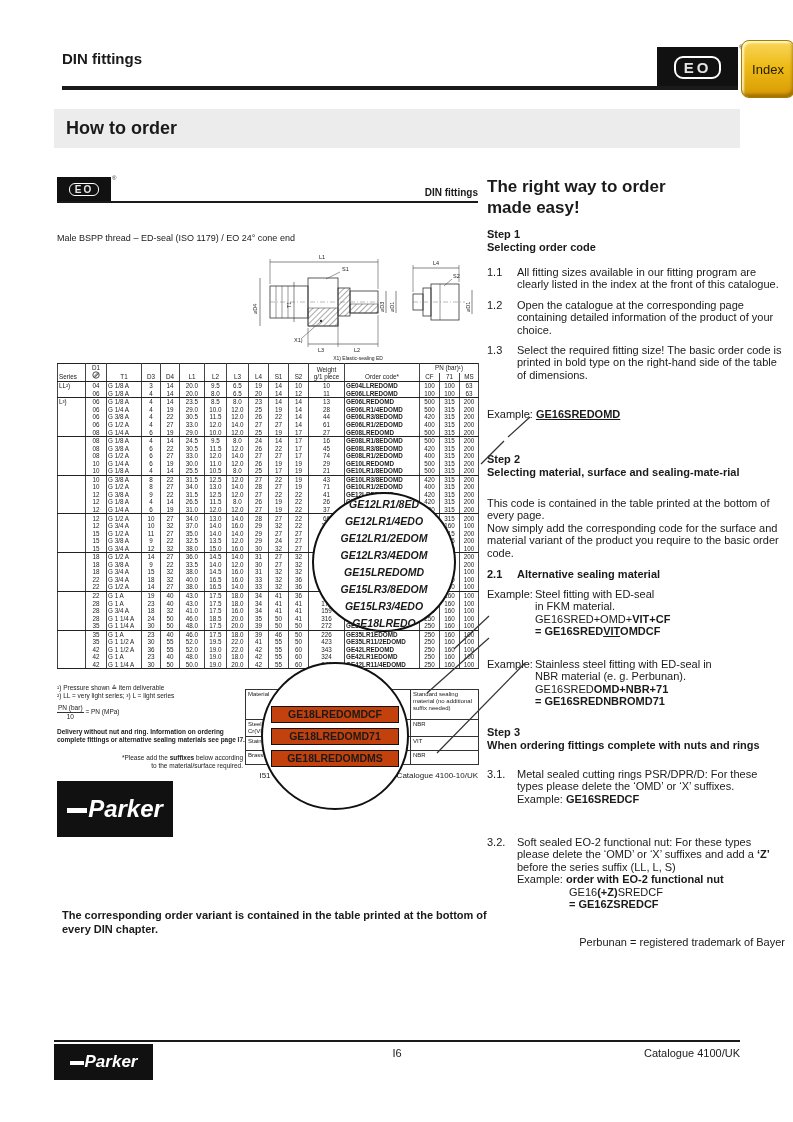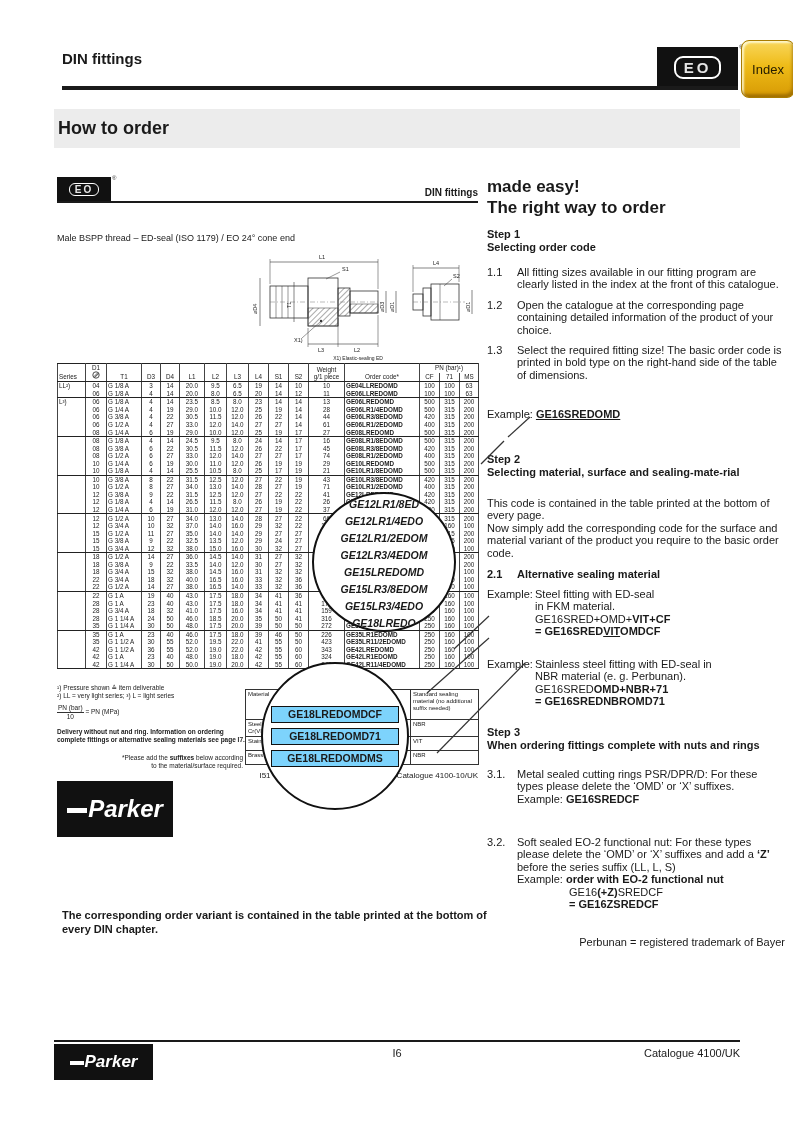--- a/index.html
+++ b/index.html
@@ -10,21 +10,21 @@
   .u{text-decoration:underline;}
 
   
   .hdr-title{left:62px;top:50px;font-size:15px;font-weight:bold;}
   .rule{background:#1a1a1a;}
   .eo-logo{background:#111;display:flex;align-items:center;justify-content:center;}
   .eo-inner{border:2px solid #fff;border-radius:9px;color:#e5e5e5;font-weight:bold;letter-spacing:3px;padding:1px 8px;}
   .eo-reg{position:absolute;font-size:6px;color:#333;}
   .index-tab{background:linear-gradient(#f9d75c,#eebb17 45%,#d79a04);border:1px solid #a97c00;border-radius:8px;box-shadow:inset -2px -3px 3px rgba(120,80,0,.55), inset 2px 2px 2px rgba(255,255,230,.8);display:flex;align-items:center;justify-content:center;font-size:13px;color:#241c00;}
   .howto{background:#ececec;display:flex;align-items:center;}
-  .howto span{font-size:18px;font-weight:bold;padding-left:4px;}
+  .howto span{font-size:18px;font-weight:bold;padding-left:12px;}
 
   
   .mini-din{font-size:10px;font-weight:bold;text-align:right;}
   .ge-bar{background:#e9e9e9;font-size:11px;font-weight:bold;line-height:19px;padding-left:5px;}
   .subtitle{font-size:9px;}
 
   
   #dimtable{border-collapse:collapse;table-layout:fixed;width:421px;font-size:6.3px;line-height:7px;}
   #dimtable th,#dimtable td{padding:0 1px;border-left:1px solid #444;border-right:1px solid #444;font-weight:normal;text-align:center;overflow:hidden;white-space:nowrap;}
   #dimtable thead th{vertical-align:bottom;border-top:1px solid #222;border-bottom:1px solid #222;padding-bottom:1px;}
@@ -45,21 +45,21 @@
   .fn-delivery{font-weight:bold;margin-top:7px;width:190px;}
   .fn-suffix{margin-top:10px;text-align:right;width:186px;}
 
   
   #mattable{border-collapse:collapse;table-layout:fixed;width:233px;font-size:6px;line-height:7px;}
   #mattable td,#mattable th{border:1px solid #333;padding:1px 2px;text-align:left;vertical-align:top;font-weight:normal;}
 
   
   .circle{border-radius:50%;background:#fff;border:2px solid #111;overflow:hidden;z-index:5;}
   .mag-line{font-size:10.5px;font-weight:bold;line-height:17px;white-space:nowrap;text-align:center;}
-  .code-box{border:1.2px solid #111;font-size:10.5px;font-weight:bold;line-height:15px;text-align:center;background:#7dd3fc;margin:0 auto 5px auto;width:126px;}
+  .code-box{border:1.2px solid #111;font-size:10.5px;font-weight:bold;line-height:15px;text-align:center;background:#c2410c;margin:0 auto 5px auto;width:126px;}
 
   
   #rightcol{left:487px;top:176px;width:298px;height:800px;font-size:11px;line-height:12.4px;}
   #rightcol .blk{position:absolute;width:298px;}
   .rc-title{font-size:17px;line-height:21px;font-weight:bold;}
   .step-head{font-weight:bold;font-size:11px;line-height:13px;}
   .num-item{display:flex;margin-bottom:8px;}
   .num-item .n{width:30px;flex:none;}
   .num-item .t{flex:1;}
   .ex-block{position:relative;padding-left:48px;}
@@ -968,22 +968,22 @@
   <svg class="abs" style="left:0;top:0;z-index:6;pointer-events:none;" width="793" height="1122">
     <line x1="481" y1="464" x2="504" y2="441" stroke="#333" stroke-width="1.2"></line>
     <line x1="508" y1="437" x2="530" y2="417" stroke="#333" stroke-width="1.2"></line>
     <line x1="454" y1="649" x2="489" y2="616" stroke="#333" stroke-width="1.2"></line>
     <line x1="427" y1="693" x2="489" y2="638" stroke="#333" stroke-width="1.2"></line>
     <line x1="437" y1="753" x2="525" y2="663" stroke="#333" stroke-width="1.2"></line>
   </svg>
 
   <div class="abs" id="rightcol">
     <div class="blk rc-title" style="top:0;">
+      <div>The right way to order</div>
       <div>made easy!</div>
-      <div>The right way to order</div>
     </div>
     <div class="blk step-head" style="top:52px;">
       <div>Step 1</div>
       <div>Selecting order code</div>
     </div>
     <div class="blk" style="top:90px;" id="s1items">
         <div class="num-item">
           <div class="n">1.1</div>
           <div class="t">All fitting sizes available in our fitting program are clearly listed in the index at the front of this catalogue.</div>
         </div>

